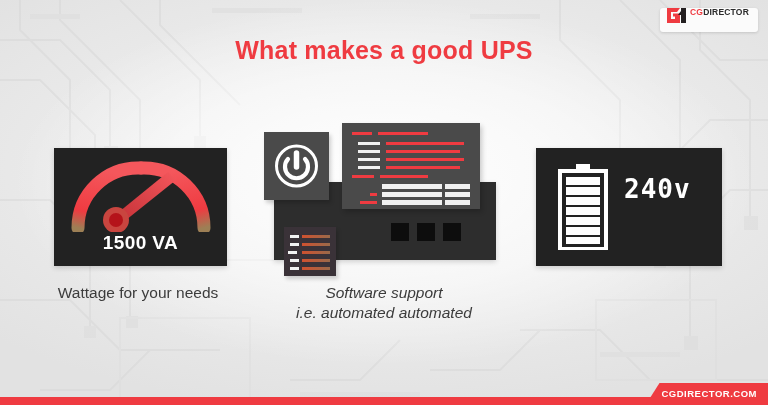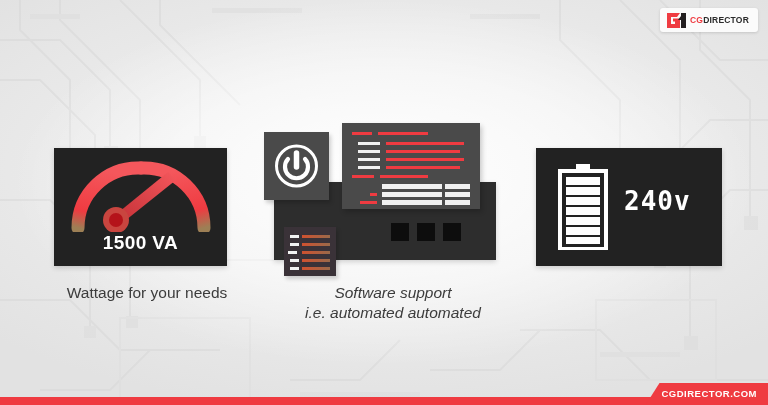--- a/index.html
+++ b/index.html
@@ -41,21 +41,20 @@
   .logo-chip {
     position: absolute;
     top: 8px;
     right: 10px;
     width: 98px;
     height: 24px;
     background: #fbfbfb;
     border-radius: 3px;
     box-shadow: 0 1px 3px rgba(0,0,0,.14);
     display: flex;
-    align-items: center;
     padding-left: 7px;
     box-sizing: border-box;
     gap: 4px;
   }
   .logo-mark {
     width: 19px;
     height: 15px;
     position: relative;
     flex: none;
   }
@@ -97,21 +96,21 @@
 
   .art {
     position: relative;
     width: 240px;
     height: 150px;
   }
 
   .caption {
     position: absolute;
     top: 163px;
-    left: 9px;
+    left: 0;
     width: 240px;
     text-align: center;
     color: #3c3c3c;
     font-size: 15.5px;
     line-height: 20px;
     font-family: "Liberation Sans", sans-serif;
   }
   .caption .l2 { display: block; }
 
   
@@ -230,21 +229,21 @@
   }
   .lcd {
     position: absolute;
     left: 88px;
     color: #ffffff;
     font-family: "DejaVu Sans Mono", monospace;
     font-weight: bold;
     letter-spacing: 1px;
     white-space: nowrap;
   }
-  #lcd1 { top: 26px; font-size: 26px; margin-top: 12px; }
+  #lcd1 { top: 26px; font-size: 26px; }
   #lcd2 { top: 62px; font-size: 24px; }
 
   
   #footer-strip {
     position: absolute;
     left: 0;
     bottom: 0;
     width: 768px;
     height: 8px;
     background: #ef3b41;
@@ -325,20 +324,21 @@
   <div class="logo-chip">
     <span class="logo-mark">
       <svg viewBox="0 0 38 30" width="19" height="15">
         <polygon points="0,0 26,0 20,8 8,8 8,22 16,22 16,17 12,17 12,11 26,11 26,30 0,30" fill="#ef3b41"></polygon>
         <polygon points="28,0 38,0 38,30 28,30 28,14 22,14 28,6" fill="#231f20"></polygon>
       </svg>
     </span>
     <span class="logo-text"><span class="cg">CG</span><span class="dir">DIRECTOR</span></span>
   </div>
 
+  <div class="title">What makes a good UPS</div>
 
   <div class="col" id="col1">
     <div class="art">
       <div class="card-dark" id="gauge-card">
         <svg id="gauge-svg" viewBox="0 0 146 78">
           <defs>
             <linearGradient id="arcg" x1="0" y1="1" x2="0.25" y2="0">
               <stop offset="0%" stop-color="#9d7f55"></stop>
               <stop offset="28%" stop-color="#ef3b41"></stop>
               <stop offset="100%" stop-color="#f4575c"></stop>

